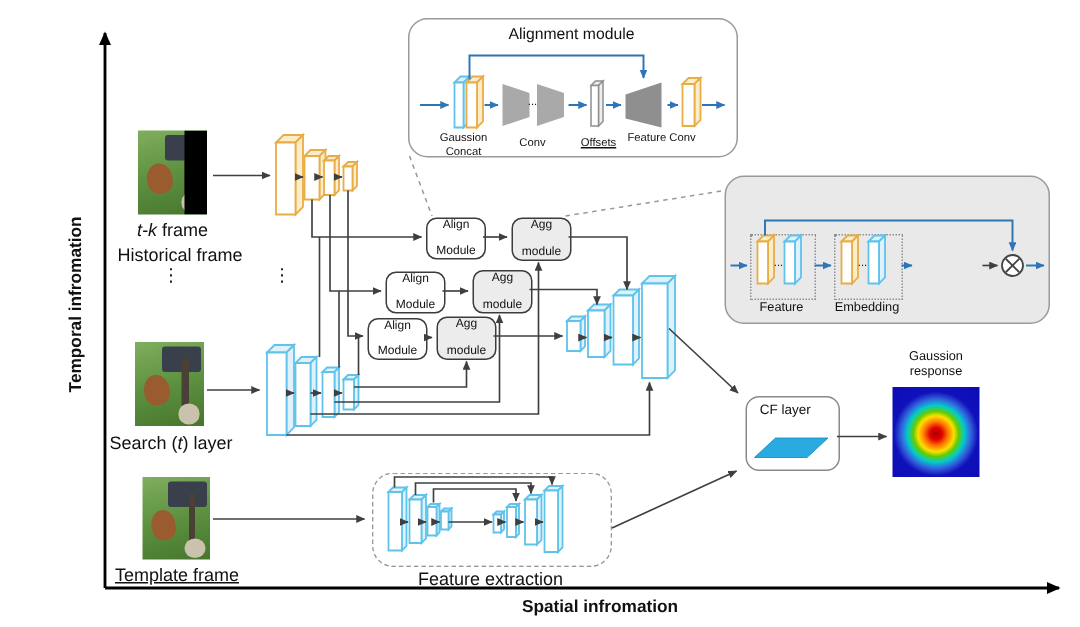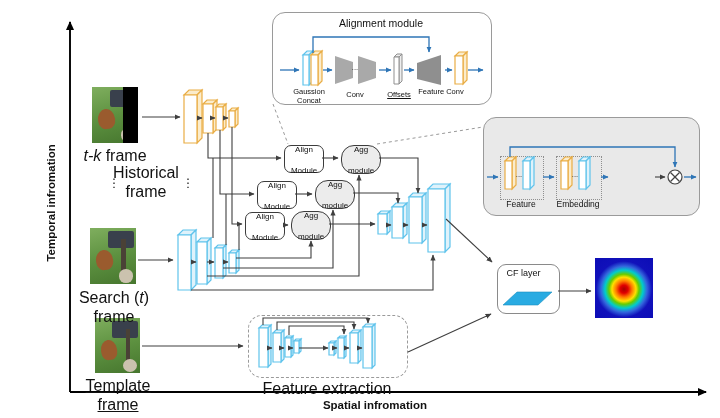--- a/index.html
+++ b/index.html
@@ -4,39 +4,39 @@
 <style>
   html,body{margin:0;padding:0;background:#fff;}
   #canvas{position:relative;width:720px;height:418px;background:#fff;
           font-family:"Liberation Sans",sans-serif;overflow:hidden;}
   
   .panel{position:absolute;background:#fff;border:1.4px solid #9a9a9a;border-radius:13px;z-index:1;}
   .panel.gray{background:#e9e9e9;}
   .dashedbox{position:absolute;border:1.1px dashed #9a9a9a;border-radius:14px;z-index:1;background:#fff;}
   .dotbox{position:absolute;border:1px dotted #8f8f8f;z-index:1;}
   .mbox{position:absolute;border:1.3px solid #3c3c3c;border-radius:7px;z-index:1;
-        display:flex;flex-direction:column;align-items:center;justify-content:flex-start;
-        font-size:8px;line-height:1.12;color:#111;background:#fff;text-align:center;gap:12px;}
-  .mbox.agg{background:#ececec;border-radius:13px;}
+        display:flex;flex-direction:column;align-items:center;justify-content:space-between;
+        font-size:8px;line-height:1.12;color:#111;background:#fff;text-align:center;}
+  .mbox.agg{background:#ececec;}
   .cfbox{position:absolute;border:1.3px solid #8a8a8a;border-radius:9px;background:#fff;z-index:1;}
   
   .gauss{position:absolute;z-index:1;
     background:radial-gradient(circle at 50% 52%, #a80000 0px, #e00000 4px, #ff7800 8px,
       #ffe000 12px, #66cc00 15px, #00cccc 19px, #3366dd 23px, #1111bb 28px, #0c0cb5 100%);}
   
   .photo{position:absolute;z-index:1;overflow:hidden;
     background:linear-gradient(165deg,#7fae5e 0%,#5d9140 50%,#46762e 100%);}
   .photo .car{position:absolute;right:4%;top:6%;width:58%;height:30%;background:#39404c;border-radius:2px;}
   .photo .dog1{position:absolute;left:14%;top:40%;width:36%;height:36%;background:#9a5b2e;
     border-radius:55% 55% 45% 45%;transform:rotate(-8deg);}
   .photo .dog2{position:absolute;right:6%;bottom:2%;width:32%;height:24%;background:#cbc2ae;border-radius:50%;}
   .photo .post{position:absolute;right:22%;top:20%;width:10%;height:70%;background:#4a4136;}
   .photo .band{position:absolute;right:0;top:0;width:32%;height:100%;background:#000;}
   
-  .lbl{position:absolute;z-index:3;color:#111;font-size:16px;text-align:center;line-height:1.2;}
+  .lbl{position:absolute;z-index:3;color:#111;font-size:12px;text-align:center;line-height:1.2;}
   .title{font-size:10.5px;}
   .small{font-size:8px;line-height:1.15;}
   .tiny{font-size:7.5px;line-height:1.2;}
   .bold{font-weight:bold;font-size:11.5px;}
   .it{font-style:italic;}
   .dots-v{font-size:12px;letter-spacing:0;line-height:1;}
   .blk{display:block;}
   #ylabel{transform:rotate(-90deg);transform-origin:center center;}
   
   #wires{position:absolute;left:0;top:0;z-index:2;pointer-events:none;}
@@ -87,20 +87,24 @@
     <span>Module</span>
   </div>
   <div class="mbox agg" style="left:291px;top:211px;width:38px;height:27px;">
     <span>Agg</span>
     <span>module</span>
   </div>
 
   <div class="cfbox" style="left:497px;top:264px;width:61px;height:48px;"></div>
   <div class="lbl" style="left:497px;top:268px;width:53px;font-size:9px;">CF layer</div>
   <div class="gauss" style="left:595px;top:258px;width:58px;height:60px;"></div>
+  <div class="lbl small" style="left:586px;top:233px;width:76px;font-size:8.5px;">
+    <span class="blk">Gaussion</span>
+    <span class="blk">response</span>
+  </div>
 
   <div class="photo" style="left:92px;top:87px;width:46px;height:56px;">
     <div class="car"></div>
     <div class="post"></div>
     <div class="dog1"></div>
     <div class="dog2"></div>
     <div class="band"></div>
   </div>
   <div class="photo" style="left:90px;top:228px;width:46px;height:56px;">
     <div class="car"></div>
@@ -272,30 +276,30 @@
       <polyline points="655,177 665,177" class="wire" marker-end="url(#ad)"></polyline>
       <polyline points="684,177 696,177" class="bwire" marker-end="url(#ab)"></polyline>
       <polyline points="510,157 510,147 675,147 675,167" class="bwire" marker-end="url(#ab)"></polyline>
       <circle cx="675" cy="177" r="7" class="onode"></circle>
       <polyline points="670.5,172.5 679.5,181.5" class="onode"></polyline>
       <polyline points="670.5,181.5 679.5,172.5" class="onode"></polyline>
       <polygon points="503,305 517,292 552,292 538,305" class="cfpar"></polygon>
     </svg>
 
   <div class="lbl bold" id="ylabel" style="left:-28px;top:196px;width:160px;">Temporal infromation</div>
-  <div class="lbl bold" style="left:295px;top:399px;width:160px;">Spatial infromation</div>
+  <div class="lbl bold" style="left:320px;top:399px;width:160px;">Spatial infromation</div>
 
   <div class="lbl" style="left:70px;top:146px;width:90px;">
     <span class="it">t-k</span><span> frame</span>
   </div>
-  <div class="lbl" style="left:70px;top:163px;width:100px;margin-left:26px;">Historical frame</div>
+  <div class="lbl" style="left:70px;top:163px;width:100px;">Historical frame</div>
   <div class="lbl dots-v" style="left:106px;top:177px;width:16px;">⋮</div>
   <div class="lbl dots-v" style="left:180px;top:177px;width:16px;">⋮</div>
   <div class="lbl" style="left:70px;top:288px;width:88px;">
-    <span>Search (</span><span class="it">t</span><span>) frame</span>
+    <span>Search (</span><span class="it">t</span><span>) layer</span>
   </div>
   <div class="lbl" style="left:75px;top:376px;width:86px;text-decoration:underline;">Template frame</div>
   <div class="lbl" style="left:248px;top:379px;width:158px;">Feature extraction</div>
 
   <div class="lbl title" style="left:272px;top:17px;width:218px;">Alignment module</div>
   <div class="lbl tiny" style="left:287px;top:87px;width:44px;">Gaussion Concat</div>
   <div class="lbl tiny" style="left:333px;top:90px;width:44px;">Conv</div>
   <div class="lbl tiny" style="left:348px;top:63px;width:14px;">...</div>
   <div class="lbl tiny" style="left:377px;top:90px;width:44px;text-decoration:underline;">Offsets</div>
   <div class="lbl tiny" style="left:417px;top:87px;width:48px;">Feature Conv</div>

